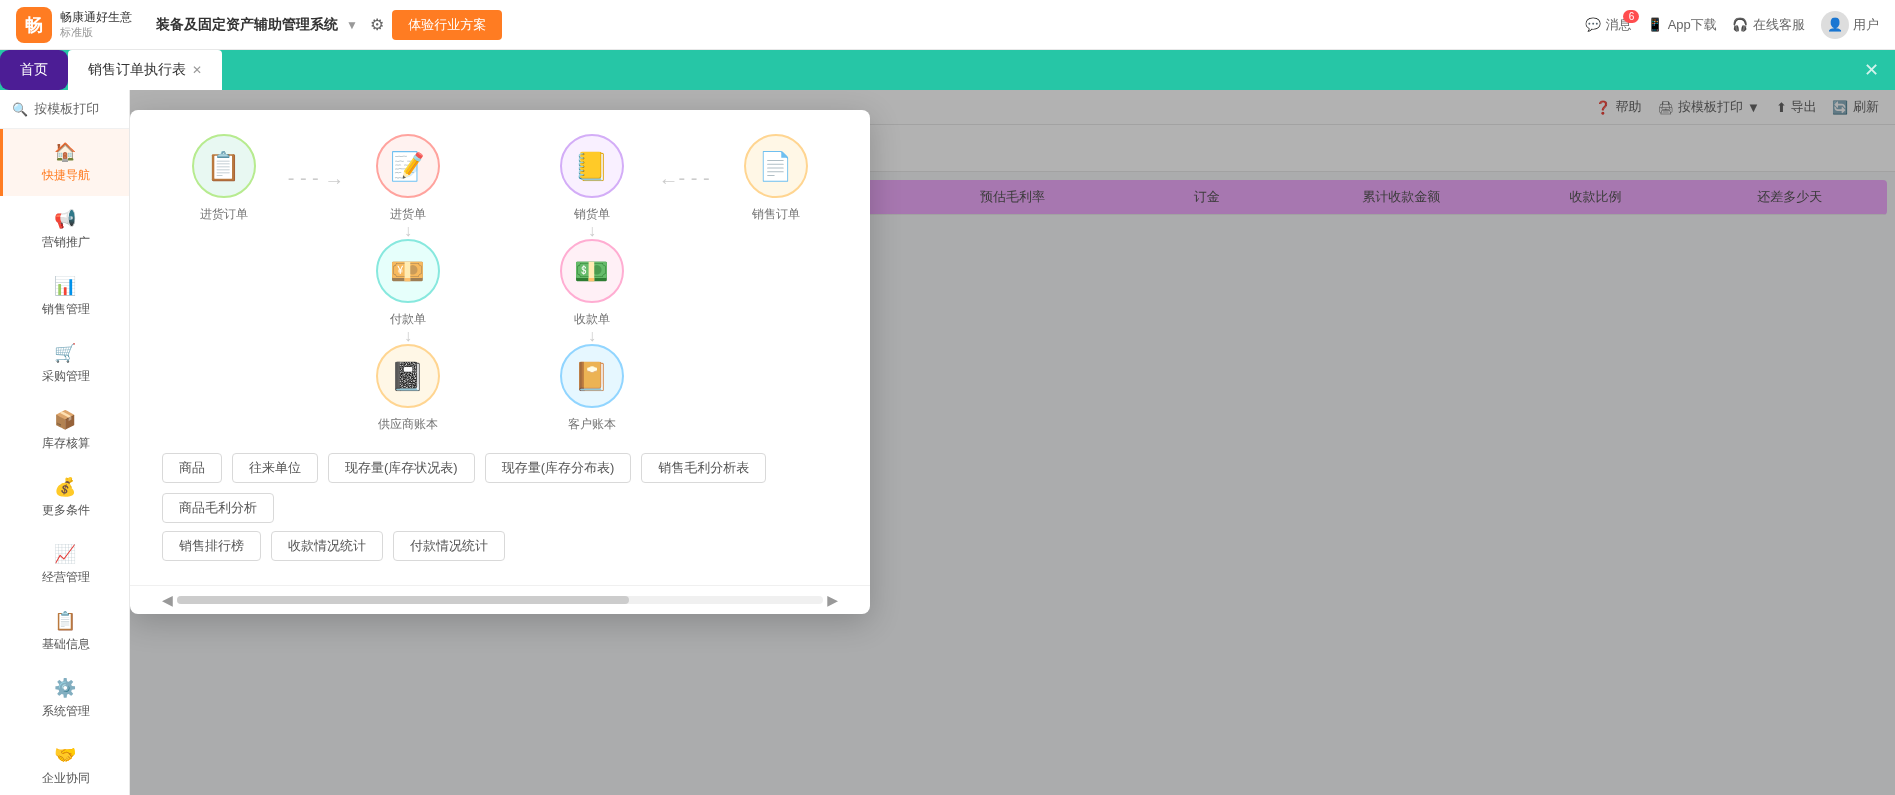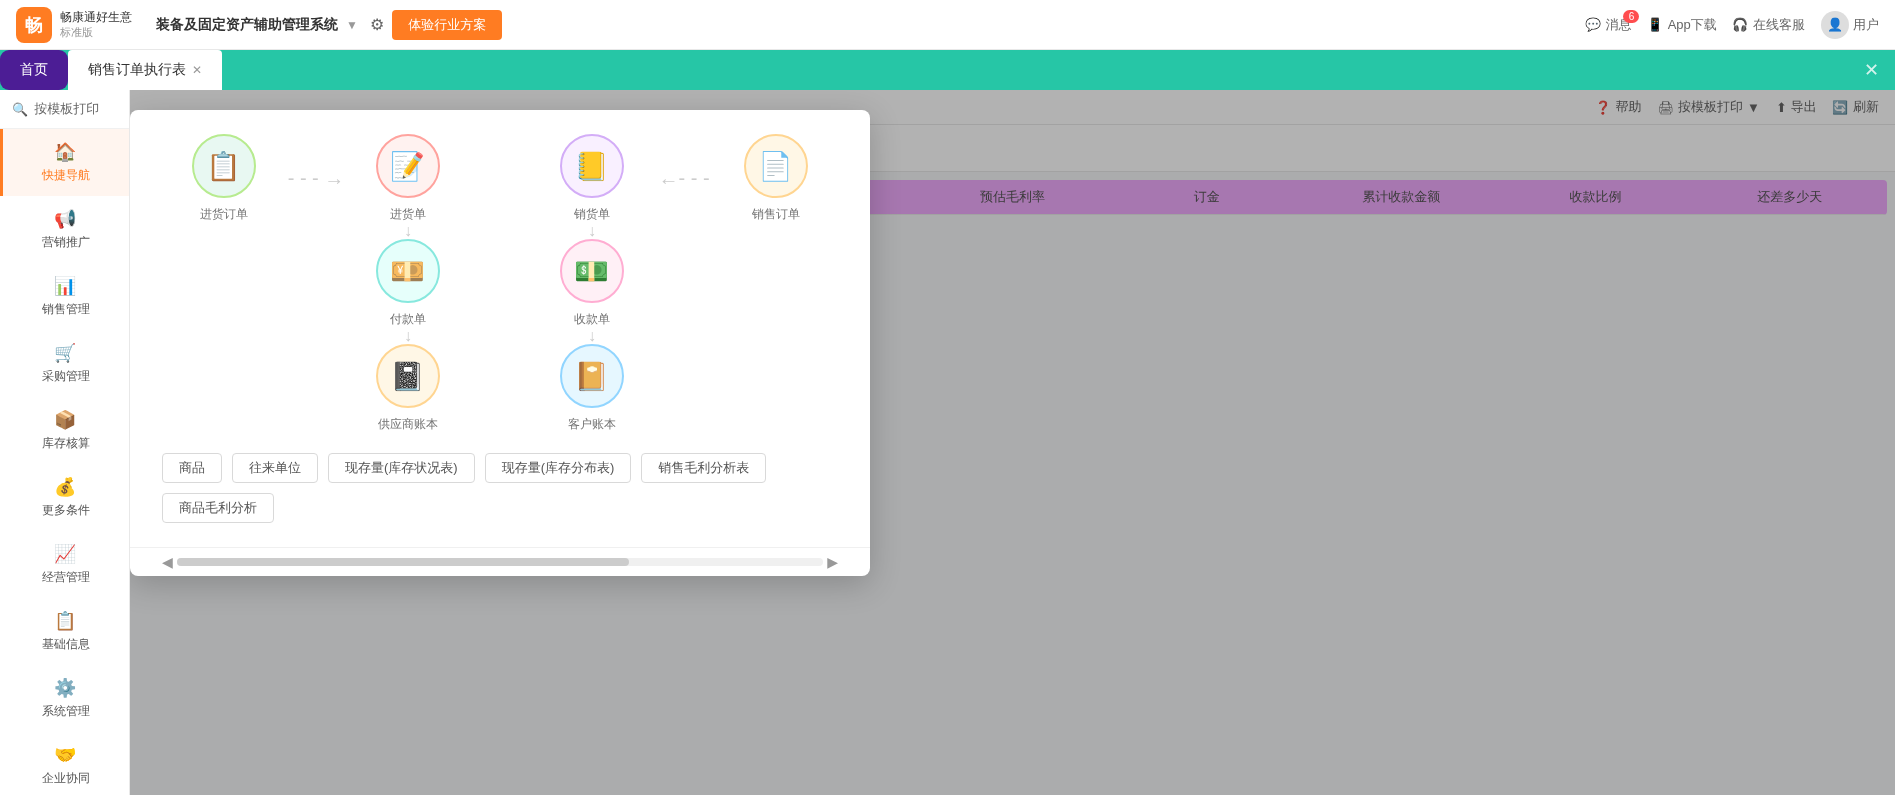--- a/index.html
+++ b/index.html
@@ -533,20 +533,25 @@
 
         <div class="common-functions">
           <div class="cf-row">
             <button class="cf-btn">商品</button>
             <button class="cf-btn">往来单位</button>
             <button class="cf-btn">现存量(库存状况表)</button>
             <button class="cf-btn">现存量(库存分布表)</button>
             <button class="cf-btn">销售毛利分析表</button>
             <button class="cf-btn">商品毛利分析</button>
           </div>
+          <div class="cf-row">
+            <button class="cf-btn">销售排行榜</button>
+            <button class="cf-btn">收款情况统计</button>
+            <button class="cf-btn">付款情况统计</button>
+          </div>
         </div>
 
         <div class="popup-scrollbar-area">
           <span class="scroll-arrow">◀</span>
           <div class="scrollbar-track">
             <div class="scrollbar-thumb"></div>
           </div>
           <span class="scroll-arrow">▶</span>
         </div>
 

